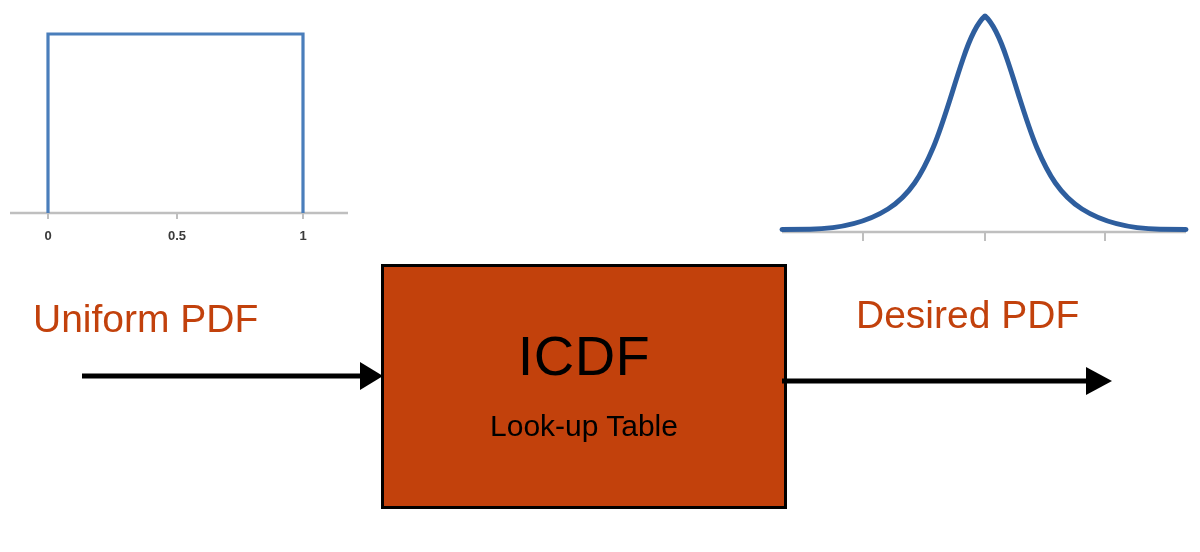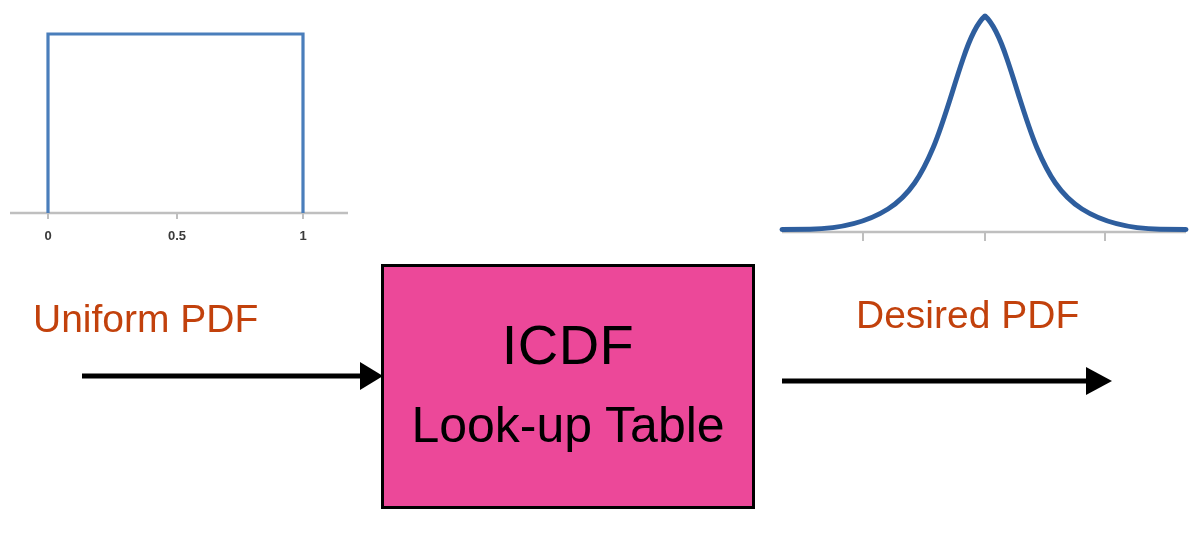--- a/index.html
+++ b/index.html
@@ -47,41 +47,41 @@
     top: 0px;
     width: 430px;
     height: 260px;
   }
 
   
   #icdf-box {
     position: absolute;
     left: 381px;
     top: 264px;
-    width: 374px;
+    width: 406px;
     height: 245px;
     border: 3px solid #000000;
     box-sizing: border-box;
-    background: #ec4899;
+    background: #c2410c;
     display: flex;
     flex-direction: column;
     align-items: center;
     justify-content: center;
   }
   #icdf-title {
     font-family: "Liberation Sans", sans-serif;
     font-size: 56px;
     line-height: 1.05;
     color: #000000;
     margin-top: -4px;
     letter-spacing: 0.5px;
   }
   #icdf-subtitle {
     font-family: "Liberation Sans", sans-serif;
-    font-size: 50px;
+    font-size: 30px;
     line-height: 1.1;
     color: #000000;
     margin-top: 24px;
   }
 
   
   .flow-label {
     position: absolute;
     font-family: "Liberation Sans", sans-serif;
     font-size: 39px;

